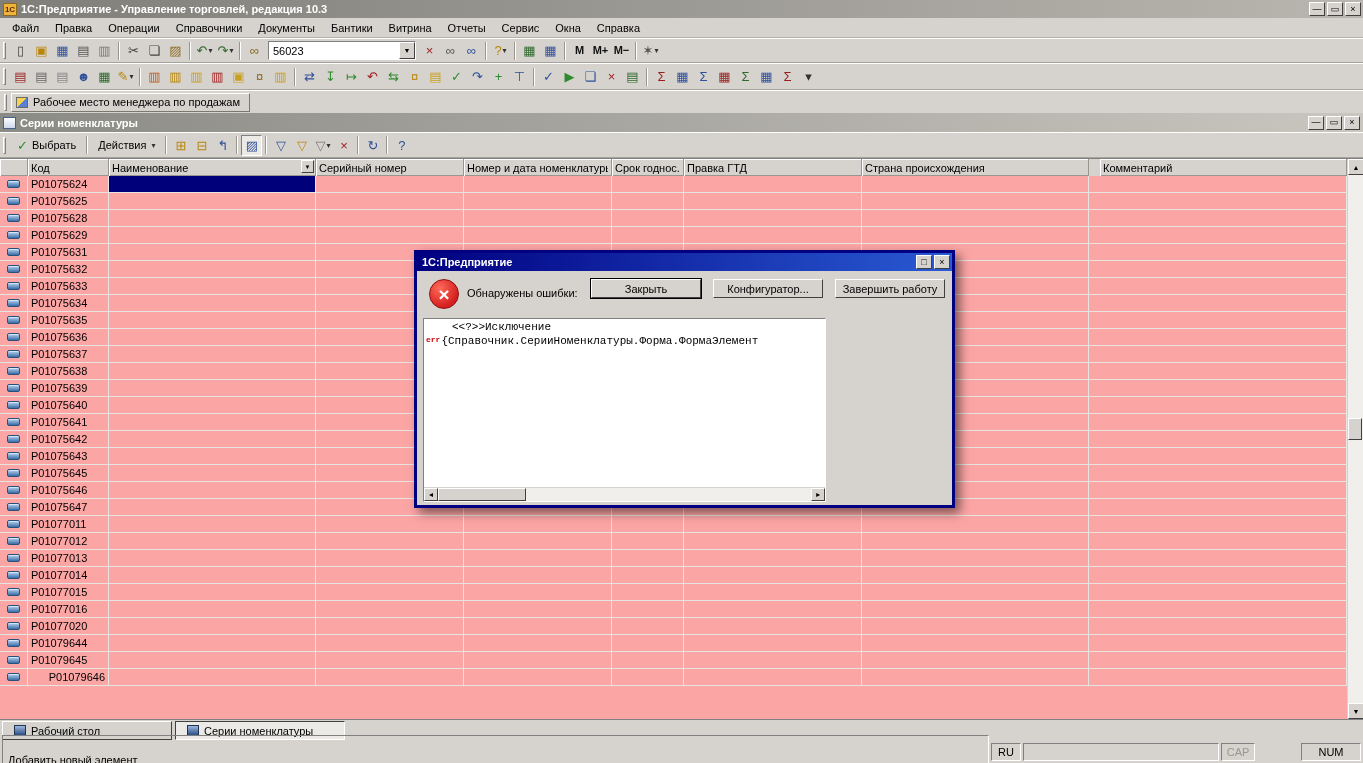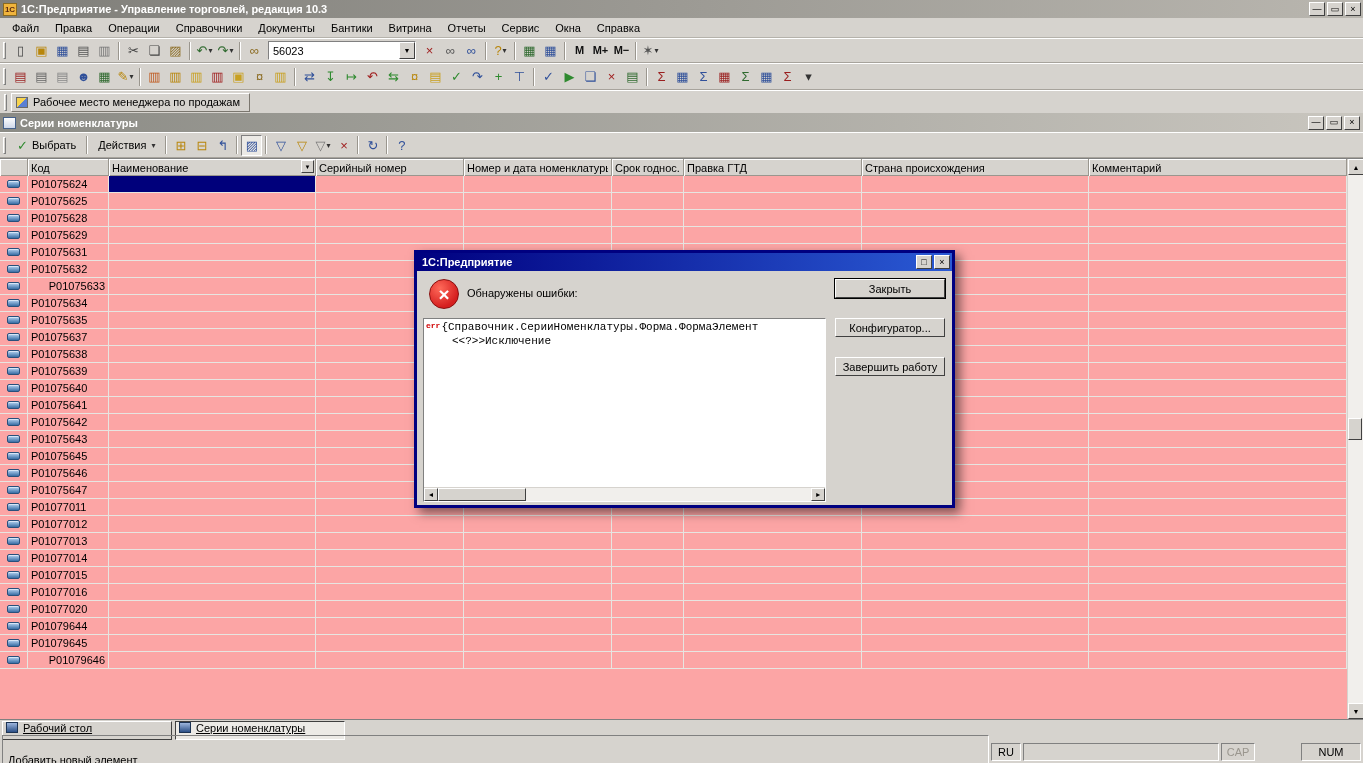--- a/index.html
+++ b/index.html
@@ -61,40 +61,40 @@
   .td.marker{display:flex;align-items:center;justify-content:center;padding:0;}
   .td.sel{background:#00007b;}
   .row-marker{width:13px;height:8px;background:linear-gradient(#b8d4f2,#3a6ea5);border:1px solid #28507c;border-radius:2px;box-shadow:inset 0 1px 0 rgba(255,255,255,.5);}
   .vscroll{width:16px;flex:none;display:flex;flex-direction:column;background:#f1efec;border-left:1px solid #d6d3ce;}
   .scroll-btn{width:16px;height:16px;background:#d6d3ce;border:1px solid;border-color:#fff #404040 #404040 #fff;display:flex;align-items:center;justify-content:center;font-size:7px;color:#000;flex:none;}
   .vtrack{flex:1;position:relative;}
   .vthumb{position:absolute;left:0;top:46%;width:14px;height:22px;background:#d6d3ce;border:1px solid;border-color:#fff #404040 #404040 #fff;}
 
   
   .taskbar{height:22px;display:flex;align-items:center;gap:3px;padding:1px 2px;border-top:1px solid #808080;background:#d6d3ce;}
-  .task-tab{display:flex;gap:5px;width:170px;height:19px;padding:0 3px;border:1px solid;border-color:#fff #404040 #404040 #fff;overflow:hidden;white-space:nowrap;text-decoration:underline;}
+  .task-tab{display:flex;align-items:center;gap:5px;width:170px;height:19px;padding:0 11px;border:1px solid;border-color:#fff #404040 #404040 #fff;overflow:hidden;white-space:nowrap;}
   .task-tab.active{border-color:#404040 #fff #fff #404040;background:#eceae6;}
   .task-icon{width:12px;height:11px;background:linear-gradient(#9db6dd,#2c4f86);border:1px solid #1c3354;flex:none;}
   .statusbar{height:22px;display:flex;align-items:center;gap:2px;padding:2px;background:#d6d3ce;}
   .status-msg{flex:1;height:16px;line-height:16px;padding:16px 5px;border:1px solid;border-color:#808080 #fff #fff #808080;overflow:hidden;white-space:nowrap;}
   .status-panel{height:18px;display:flex;align-items:center;justify-content:center;border:1px solid;border-color:#808080 #fff #fff #808080;}
   .status-panel.lang{width:30px;}
   .status-panel.gap{width:196px;}
   .status-panel.cap{width:34px;color:#9a968e;}
   .status-panel.num{width:60px;margin-left:44px;}
 
   
   .dialog{position:absolute;left:414px;top:250px;width:541px;height:258px;background:#d6d3ce;border:3px solid #000080;box-shadow:5px 5px 10px rgba(0,0,0,.5);z-index:100;}
   .dlg-title{height:18px;background:linear-gradient(90deg,#000080,#2a5ad4);display:flex;align-items:center;padding:0 2px 0 5px;color:#fff;font-weight:bold;}
   .dlg-title-text{flex:1;}
   .dlg-body{position:relative;height:calc(100% - 18px);}
   .dlg-error-icon{position:absolute;left:12px;top:8px;width:30px;height:30px;border-radius:50%;background:radial-gradient(circle at 35% 30%,#ff6a5a,#d51f1f 70%);border:1px solid #8a0f0f;display:flex;align-items:center;justify-content:center;}
   .dlg-error-icon .x{color:#fff;font-size:19px;font-weight:bold;line-height:1;}
   .dlg-message{position:absolute;left:50px;top:16px;}
-  .dlg-buttons{position:absolute;right:7px;top:8px;display:flex;flex-direction:column;gap:20px;}
+  .dlg-buttons{position:absolute;right:7px;top:8px;display:flex;flex-direction:row;gap:12px;}
   .dlg-btn{width:110px;height:19px;background:#d6d3ce;border:1px solid;border-color:#fff #404040 #404040 #fff;font:11px "Liberation Sans",sans-serif;}
   .dlg-btn.default{box-shadow:0 0 0 1px #000;}
   .dlg-textbox{position:absolute;left:6px;top:47px;width:403px;height:184px;background:#fff;border:1px solid;border-color:#808080 #fff #fff #808080;font:11px "Liberation Mono",monospace;overflow:hidden;}
   .err-line{padding:2px 2px 0 2px;white-space:nowrap;overflow:hidden;}
   .err-line.indent{padding-left:28px;}
   .err-marker{color:#d00000;font-size:8px;font-weight:bold;vertical-align:top;margin-right:1px;}
   .hscroll{position:absolute;left:0;right:0;bottom:0;height:14px;display:flex;background:#f1efec;border-top:1px solid #d6d3ce;}
   .scroll-btn.h{width:14px;height:13px;}
   .htrack{flex:1;position:relative;}
   .hthumb{position:absolute;left:0;top:0;width:88px;height:13px;background:#d6d3ce;border:1px solid;border-color:#fff #404040 #404040 #fff;}
@@ -424,21 +424,21 @@
           </div>
           <div class="th" style="width: 72px;">
             <span class="th-label">Срок годнос...</span>
           </div>
           <div class="th" style="width: 178px;">
             <span class="th-label">Правка ГТД</span>
           </div>
           <div class="th" style="width: 227px;">
             <span class="th-label">Страна происхождения</span>
           </div>
-          <div class="th" style="flex: 1 1 0%;">
+          <div class="th" style="flex: 1 1 0%; margin-left: 11px;">
             <span class="th-label">Комментарий</span>
           </div>
         </div>
       <div class="tbody" id="tbody">
           <div class="tr">
             <div class="td marker" style="width: 28px;">
               <span class="row-marker"></span>
             </div>
             <div class="td" style="width: 81px;">P01075624</div>
             <div class="td sel" style="width: 207px;"></div>
@@ -511,21 +511,21 @@
             <div class="td" style="width: 148px;"></div>
             <div class="td" style="width: 72px;"></div>
             <div class="td" style="width: 178px;"></div>
             <div class="td" style="width: 227px;"></div>
             <div class="td" style="flex: 1 1 0%;"></div>
           </div>
           <div class="tr">
             <div class="td marker" style="width: 28px;">
               <span class="row-marker"></span>
             </div>
-            <div class="td" style="width: 81px; text-align: right;">P01075633</div>
+            <div class="td" style="width: 81px;">P01075633</div>
             <div class="td" style="width: 207px;"></div>
             <div class="td" style="width: 148px;"></div>
             <div class="td" style="width: 148px;"></div>
             <div class="td" style="width: 72px;"></div>
             <div class="td" style="width: 178px;"></div>
             <div class="td" style="width: 227px;"></div>
             <div class="td" style="flex: 1 1 0%;"></div>
           </div>
           <div class="tr">
             <div class="td marker" style="width: 28px;">
@@ -538,20 +538,33 @@
             <div class="td" style="width: 72px;"></div>
             <div class="td" style="width: 178px;"></div>
             <div class="td" style="width: 227px;"></div>
             <div class="td" style="flex: 1 1 0%;"></div>
           </div>
           <div class="tr">
             <div class="td marker" style="width: 28px;">
               <span class="row-marker"></span>
             </div>
             <div class="td" style="width: 81px;">P01075635</div>
+            <div class="td" style="width: 207px;"></div>
+            <div class="td" style="width: 148px;"></div>
+            <div class="td" style="width: 148px;"></div>
+            <div class="td" style="width: 72px;"></div>
+            <div class="td" style="width: 178px;"></div>
+            <div class="td" style="width: 227px;"></div>
+            <div class="td" style="flex: 1 1 0%;"></div>
+          </div>
+          <div class="tr">
+            <div class="td marker" style="width: 28px;">
+              <span class="row-marker"></span>
+            </div>
+            <div class="td" style="width: 81px;">P01075636</div>
             <div class="td" style="width: 207px;"></div>
             <div class="td" style="width: 148px;"></div>
             <div class="td" style="width: 148px;"></div>
             <div class="td" style="width: 72px;"></div>
             <div class="td" style="width: 178px;"></div>
             <div class="td" style="width: 227px;"></div>
             <div class="td" style="flex: 1 1 0%;"></div>
           </div>
           <div class="tr">
             <div class="td marker" style="width: 28px;">
@@ -856,22 +869,22 @@
     <div class="dlg-error-icon">
         <span class="x">×</span>
       </div>
     <div class="dlg-message">Обнаружены ошибки:</div>
     <div class="dlg-buttons" id="dialog-buttons">
         <button class="dlg-btn default">Закрыть</button>
         <button class="dlg-btn">Конфигуратор...</button>
         <button class="dlg-btn">Завершить работу</button>
       </div>
     <div class="dlg-textbox">
+      <div class="err-line indent">&lt;&lt;?&gt;&gt;Исключение</div>
       <div class="err-line"><span class="err-marker">err</span><span>{Справочник.СерииНоменклатуры.Форма.ФормаЭлемент</span></div>
-      <div class="err-line indent">&lt;&lt;?&gt;&gt;Исключение</div>
       <div class="hscroll">
         <span class="scroll-btn h">◄</span>
         <span class="htrack">
             <span class="hthumb"></span>
           </span>
         <span class="scroll-btn h">►</span>
       </div>
     </div>
   </div>
 </div>

